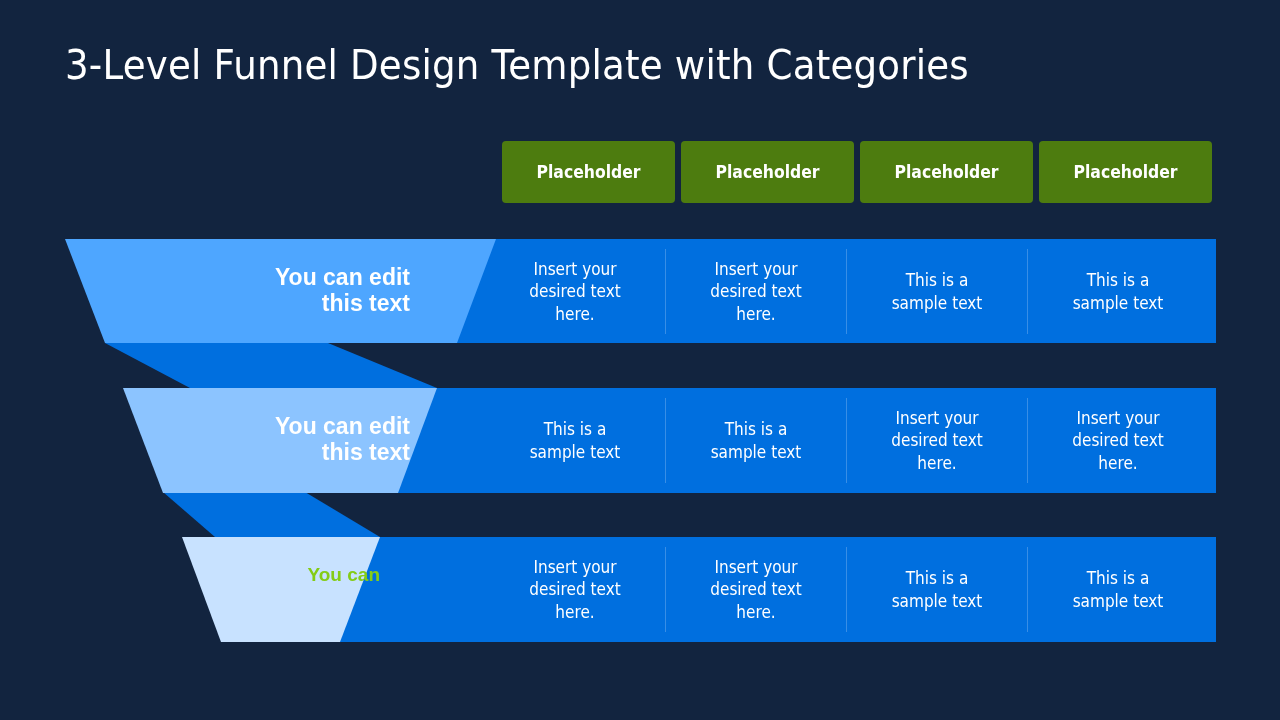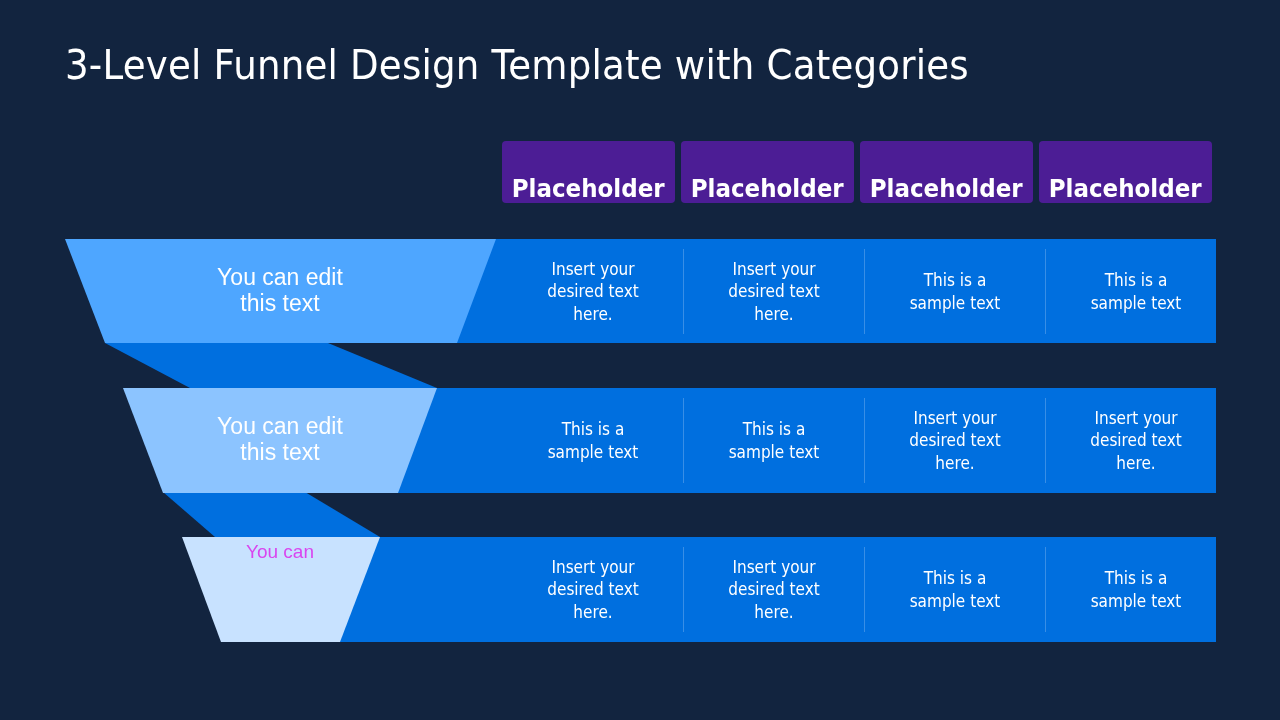--- a/index.html
+++ b/index.html
@@ -12,44 +12,44 @@
     .title {
       position: absolute; left: 65px; top: 42px;
       font-size: 40px; color: #ffffff; font-weight: normal;
       letter-spacing: 0.2px;
       font-family: "DejaVu Sans", sans-serif;
       transform: scaleX(0.93); transform-origin: left top;
       white-space: nowrap;
     }
     .header-cell {
       position: absolute; top: 141px; height: 62px;
-      background: #4c1d95; border-radius: 4px;
-      display: flex; align-items: flex-end; justify-content: center;
-      color: #ffffff; font-weight: bold; font-size: 25px;
+      background: #4d7c0f; border-radius: 4px;
+      display: flex; align-items: center; justify-content: center;
+      color: #ffffff; font-weight: bold; font-size: 17px;
       font-family: "DejaVu Sans", sans-serif;
     }
     .header-cell span { transform: scaleX(0.92); display: inline-block; }
     svg.funnel { position: absolute; left: 0; top: 0; }
     .row {
-      position: absolute; left: 502px; width: 724px; height: 105px;
+      position: absolute; left: 484px; width: 724px; height: 105px;
       display: flex;
     }
     .cell {
       flex: 1; display: flex; align-items: center; justify-content: center;
       text-align: center; color: #ffffff; font-size: 17px; line-height: 22.5px;
       font-family: "DejaVu Sans", sans-serif;
       position: relative; padding: 0 10px; box-sizing: border-box;
     }
     .cell span { display: inline-block; transform: scaleX(0.9); max-width: 120px; }
     .cell + .cell::before {
       content: ""; position: absolute; left: 0; top: 10px; bottom: 10px;
       width: 1px; background: rgba(255,255,255,0.22);
     }
     .level-label {
-      position: absolute; text-align: center; font-weight: normal;
+      position: absolute; text-align: right; font-weight: bold;
       font-family: "Liberation Sans", sans-serif;
       line-height: 26px;
     }
   </style>
 </head>
 <body>
 
 <div class="title">3-Level Funnel Design Template with Categories</div>
 
 <div class="header-cell" style="left:502px;width:173px;">
@@ -80,21 +80,21 @@
 </svg>
 
 <div class="level-label" style="left:150px;top:264px;width:260px;color:#ffffff;font-size:23px;">
   <div>You can edit</div>
   <div>this text</div>
 </div>
 <div class="level-label" style="left:150px;top:413px;width:260px;color:#ffffff;font-size:23px;">
   <div>You can edit</div>
   <div>this text</div>
 </div>
-<div class="level-label" style="left:180px;top:540px;width:200px;color:#d946ef;font-size:19px;line-height:23px;">
+<div class="level-label" style="left:180px;top:563px;width:200px;color:#84cc16;font-size:19px;line-height:23px;">
   <div>You can</div>
 </div>
 
 <div class="row" style="top:239px;">
   <div class="cell">
       <span>Insert your desired text here.</span>
     </div>
   <div class="cell">
       <span>Insert your desired text here.</span>
     </div>

